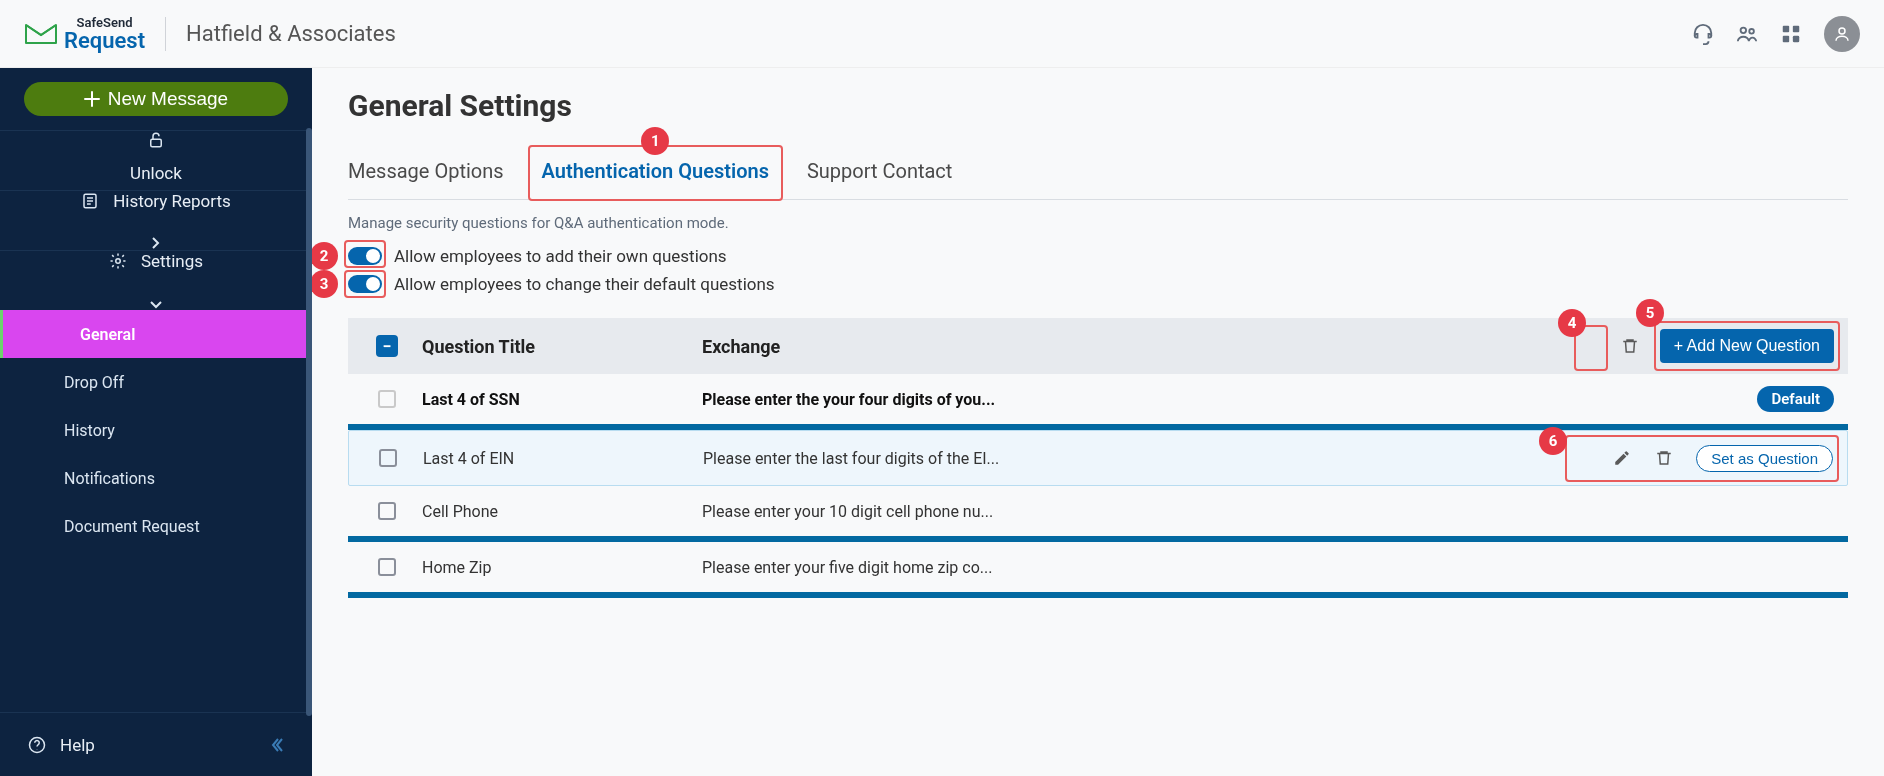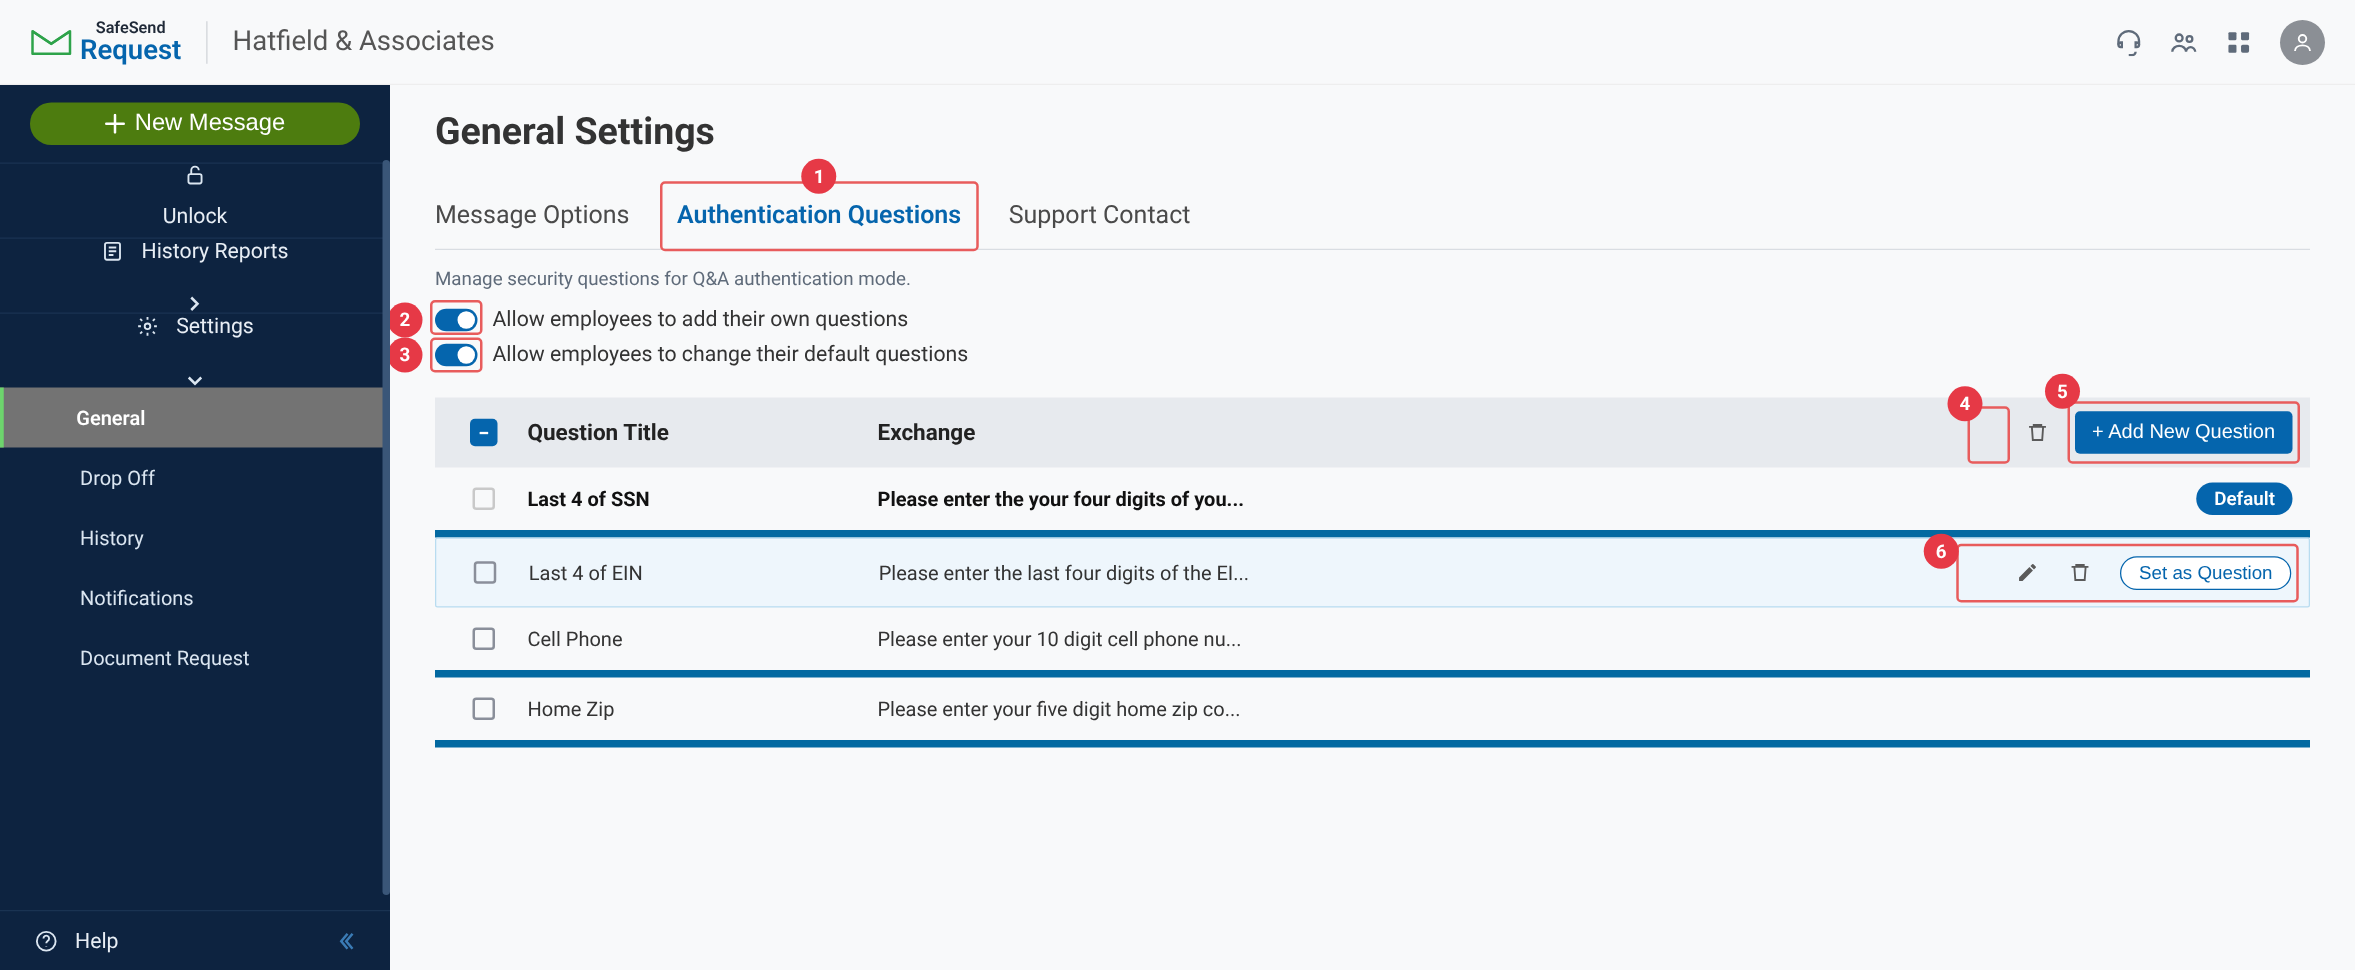--- a/index.html
+++ b/index.html
@@ -19,22 +19,22 @@
   .avatar-circle { width: 36px; height: 36px; border-radius: 50%; background: #8b8f95; display: flex; align-items: center; justify-content: center; color: #fff; }
 
   
   .app-body { display: flex; height: calc(100vh - 68px); }
   .sidebar { width: 312px; background: #0d2340; color: #e8eef5; display: flex; flex-direction: column; overflow-y: auto; }
   .new-msg-btn { margin: 14px 24px; background: #4d7c0f; color: #fff; border: none; border-radius: 30px; height: 34px; font-size: 19px; display: flex; align-items: center; justify-content: center; gap: 8px; cursor: pointer; }
   .sb-item { display: flex; align-items: center; gap: 14px; padding: 0 28px; height: 60px; border-top: 1px solid #1a3352; cursor: pointer; font-size: 17px; flex-direction: column; }
   .sb-item.expandable { justify-content: space-between; }
   .sb-item .left { display: flex; align-items: center; gap: 14px; }
   .sb-sub { display: flex; align-items: center; padding-left: 64px; height: 48px; font-size: 16px; color: #dbe6f1; cursor: pointer; }
-  .sb-sub.active { background: #737373; border-left: 3px solid #6dd46d; font-weight: 600; color: #fff; padding-left: 58px; text-align: center; }
-  .help-item { display: flex; align-items: center; justify-content: space-between; padding: 0 28px; height: 48px; border-top: 1px solid #1a3352; cursor: pointer; font-size: 17px; }
+  .sb-sub.active { background: #d946ef; border-left: 3px solid #6dd46d; font-weight: 600; color: #fff; padding-left: 77px; text-align: center; }
+  .help-item { display: flex; align-items: center; justify-content: space-between; padding: 0 28px; height: 64px; border-top: 1px solid #1a3352; cursor: pointer; font-size: 17px; }
   .collapse-icon { color: #3a7bb5; }
   .sb-scroll-ind { position: relative; }
   .scroll-track { position: absolute; right: 0; top: 60px; bottom: 60px; width: 6px; background: #3a5678; border-radius: 3px; }
 
   
   .main { flex: 1; padding: 20px 36px 0 36px; overflow-y: auto; }
   .page-title { font-size: 30px; font-weight: 700; margin-bottom: 26px; }
   .tabs { display: flex; gap: 38px; border-bottom: 1px solid #d9dde2; margin-bottom: 14px; position: relative; }
   .tab { padding: 10px 0 16px 0; font-size: 20px; color: #4a4a4a; cursor: pointer; position: relative; }
   .tab.active { color: #0565ad; font-weight: 600; }

